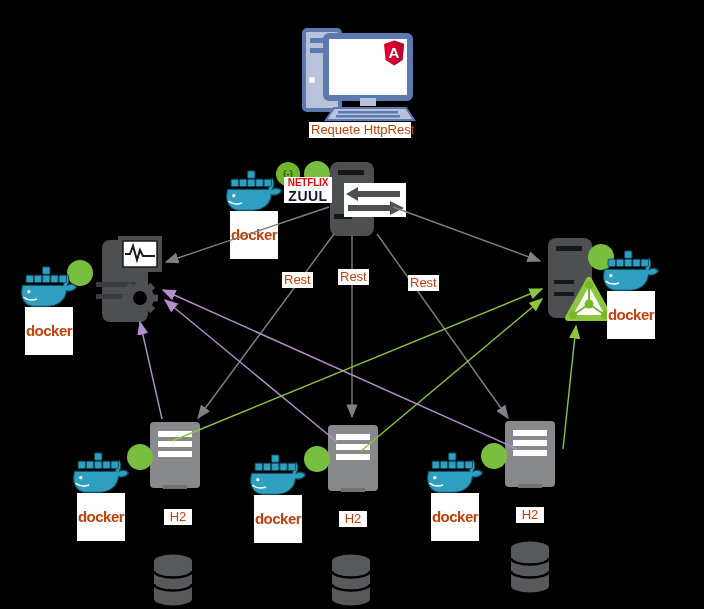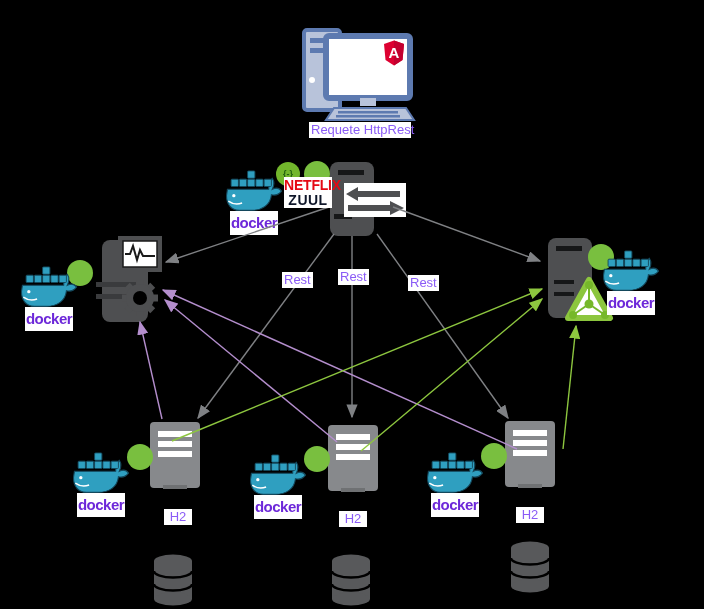--- a/index.html
+++ b/index.html
@@ -1,29 +1,29 @@
 <!DOCTYPE html>
 <html><head>
 <meta charset="utf-8">
 <style>
   html,body{margin:0;padding:0;background:#000;}
   .stage{position:relative;width:704px;height:609px;background:#000;overflow:hidden;
          font-family:"Liberation Sans",sans-serif;}
   .abs{position:absolute;}
-  .lbl{display:inline-block;background:#fff;color:#8b5cf6;font-size:13px;line-height:1.25;
+  .lbl{display:inline-block;background:#fff;color:#c2410c;font-size:13px;line-height:1.25;
        padding:0 2px;white-space:nowrap;}
   .center{text-align:center;}
   .green-dot{border-radius:50%;background:#79bf3f;}
   .api-badge{border-radius:50%;background:#72b62c;color:#1e5c0f;font-weight:bold;
              font-size:9px;display:flex;align-items:center;justify-content:center;}
   .docker-group{display:flex;flex-direction:column;align-items:center;}
-  .docker-word{font-weight:bold;font-size:15px;color:#6d28d9;background:#fff;
-               letter-spacing:-0.5px;line-height:1.05;margin-top:-3px;padding:4px 1px;}
+  .docker-word{font-weight:bold;font-size:15px;color:#c2410c;background:#fff;
+               letter-spacing:-0.5px;line-height:1.05;margin-top:-3px;padding:16px 1px;}
   .netflix-line1{display:block;background:#fff;color:#e50914;font-weight:bold;
-                 font-size:14px;letter-spacing:-0.2px;line-height:1.15;text-align:center;}
+                 font-size:10px;letter-spacing:-0.2px;line-height:1.15;text-align:center;}
   .netflix-line2{display:block;background:#fff;color:#0f172a;font-weight:bold;
                  font-size:14px;letter-spacing:0.5px;line-height:1.05;text-align:center;}
   .arrow-layer{pointer-events:none;}
   svg{display:block;}
 </style>
 </head>
 <body>
 
 <div class="stage">
 

